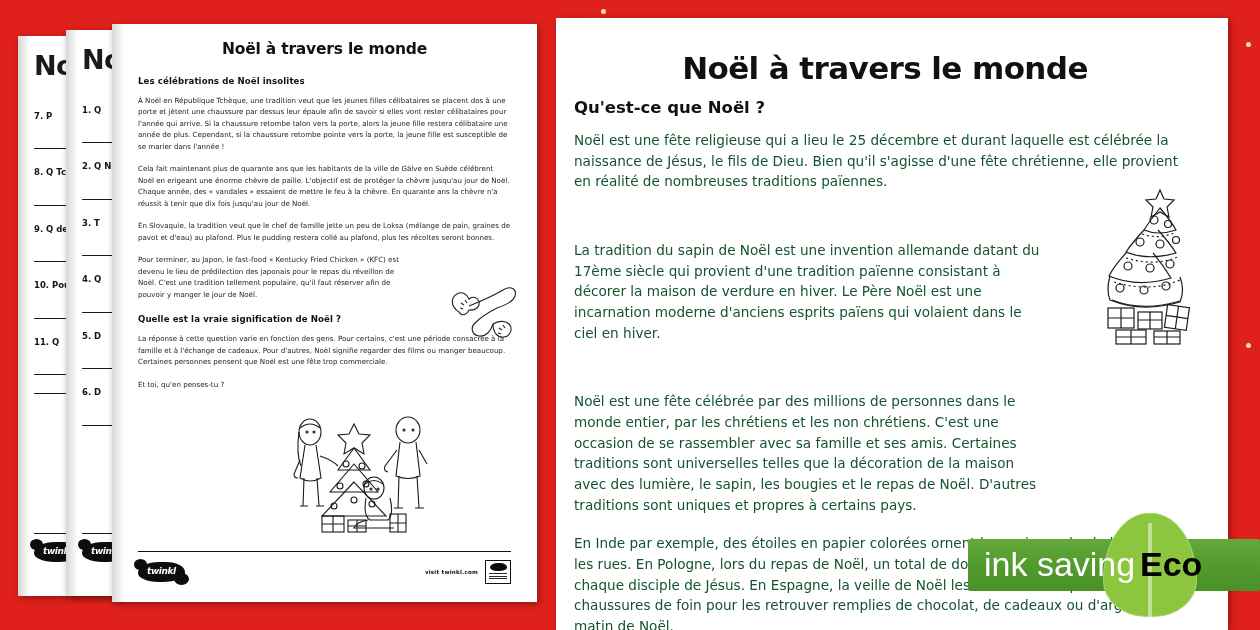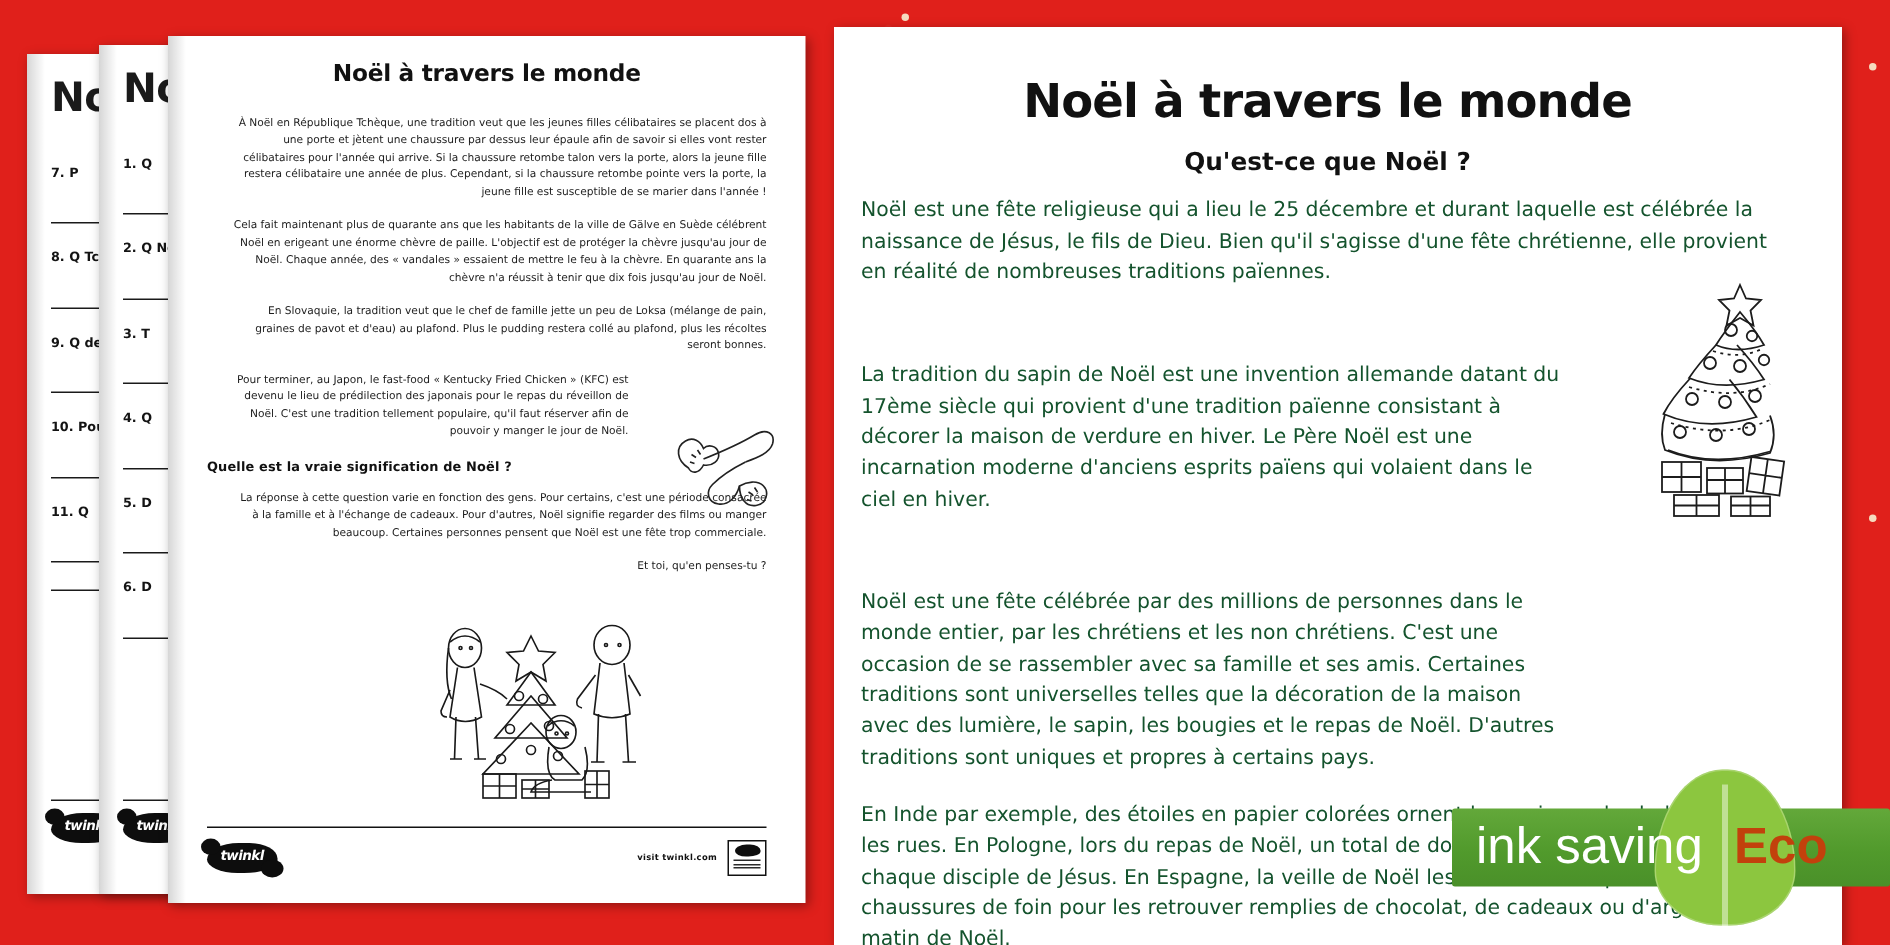--- a/index.html
+++ b/index.html
@@ -144,22 +144,22 @@
     font-size: 8.6px;
     color: #111;
     margin: 0 0 9px 0;
     letter-spacing: .1px;
   }
   .art-p {
     font-family: "DejaVu Sans", sans-serif;
     font-size: 7.1px;
     line-height: 1.62;
     color: #1c1c1c;
-    margin: 0 0 11px 16px;
-    text-align: right;
+    margin: 0 0 11px 0;
+    text-align: left;
   }
   .art-p.narrow { max-width: 265px; }
   .art-footer {
     position: absolute;
     left: 26px; right: 26px; bottom: 18px;
   }
   .art-footer-rule { border-bottom: 1.6px solid #111; margin-bottom: 8px; }
   .art-footer-row {
     display: flex; align-items: center; justify-content: space-between;
   }
@@ -221,21 +221,20 @@
     color: #111;
     letter-spacing: -0.6px;
     margin: 10px 0 12px 0;
   }
   .main-h2 {
     font-family: "DejaVu Sans", sans-serif;
     font-weight: 700;
     font-size: 16.5px;
     color: #111;
     margin: 0 0 13px 0;
-    text-align: center;
   }
   .main-p {
     font-family: "DejaVu Sans", sans-serif;
     font-size: 13.6px;
     line-height: 1.52;
     color: #14532d;
     margin: 0 0 18px 0;
   }
   .main-p.indent-right { max-width: 470px; margin-top: 48px; }
   .tree-illo {
@@ -280,25 +279,25 @@
   .eco-text-ink {
     position: absolute;
     left: 16px; top: 22px;
     font-family: "Liberation Sans", sans-serif;
     font-size: 34px;
     color: #ffffff;
     line-height: 1;
   }
   .eco-text-eco {
     position: absolute;
-    left: 188px; top: 22px;
+    left: 172px; top: 22px;
     font-family: "Liberation Sans", sans-serif;
     font-weight: 700;
     font-size: 34px;
-    color: #c2410c;
+    color: #000000;
     line-height: 1;
   }
 </style>
 </head>
 <body>
 
 <div id="stage">
 
   <div class="red-backdrop"></div>
   <div class="red-dot" style="left:601px; top:9px;"></div>
@@ -354,20 +353,21 @@
         <span class="twinkl-logo">twinkl</span>
       </div>
     </div>
   </div>
 
   <div class="sheet" style="left:112px; top:24px; width:425px; height:578px;">
     <div class="sheet-shade"></div>
     <div class="art-inner">
       <div class="art-title">Noël à travers le monde</div>
 
+      <div class="art-h2">Les célébrations de Noël insolites</div>
       <p class="art-p">À Noël en République Tchèque, une tradition veut que les jeunes filles célibataires se placent dos à une porte et jètent une chaussure par dessus leur épaule afin de savoir si elles vont rester célibataires pour l'année qui arrive. Si la chaussure retombe talon vers la porte, alors la jeune fille restera célibataire une année de plus. Cependant, si la chaussure retombe pointe vers la porte, la jeune fille est susceptible de se marier dans l'année !</p>
       <p class="art-p">Cela fait maintenant plus de quarante ans que les habitants de la ville de Gälve en Suède célébrent Noël en erigeant une énorme chèvre de paille. L'objectif est de protéger la chèvre jusqu'au jour de Noël. Chaque année, des « vandales » essaient de mettre le feu à la chèvre. En quarante ans la chèvre n'a réussit à tenir que dix fois jusqu'au jour de Noël.</p>
       <p class="art-p">En Slovaquie, la tradition veut que le chef de famille jette un peu de Loksa (mélange de pain, graines de pavot et d'eau) au plafond. Plus le pudding restera collé au plafond, plus les récoltes seront bonnes.</p>
       <p class="art-p narrow">Pour terminer, au Japon, le fast-food « Kentucky Fried Chicken » (KFC) est devenu le lieu de prédilection des japonais pour le repas du réveillon de Noël. C'est une tradition tellement populaire, qu'il faut réserver afin de pouvoir y manger le jour de Noël.</p>
 
       <div class="art-h2" style="margin-top:14px">Quelle est la vraie signification de Noël ?</div>
       <p class="art-p">La réponse à cette question varie en fonction des gens. Pour certains, c'est une période consacrée à la famille et à l'échange de cadeaux. Pour d'autres, Noël signifie regarder des films ou manger beaucoup. Certaines personnes pensent que Noël est une fête trop commerciale.</p>
       <p class="art-p">Et toi, qu'en penses-tu ?</p>
 
       <svg class="kfc-doodle" viewBox="0 0 78 70">

